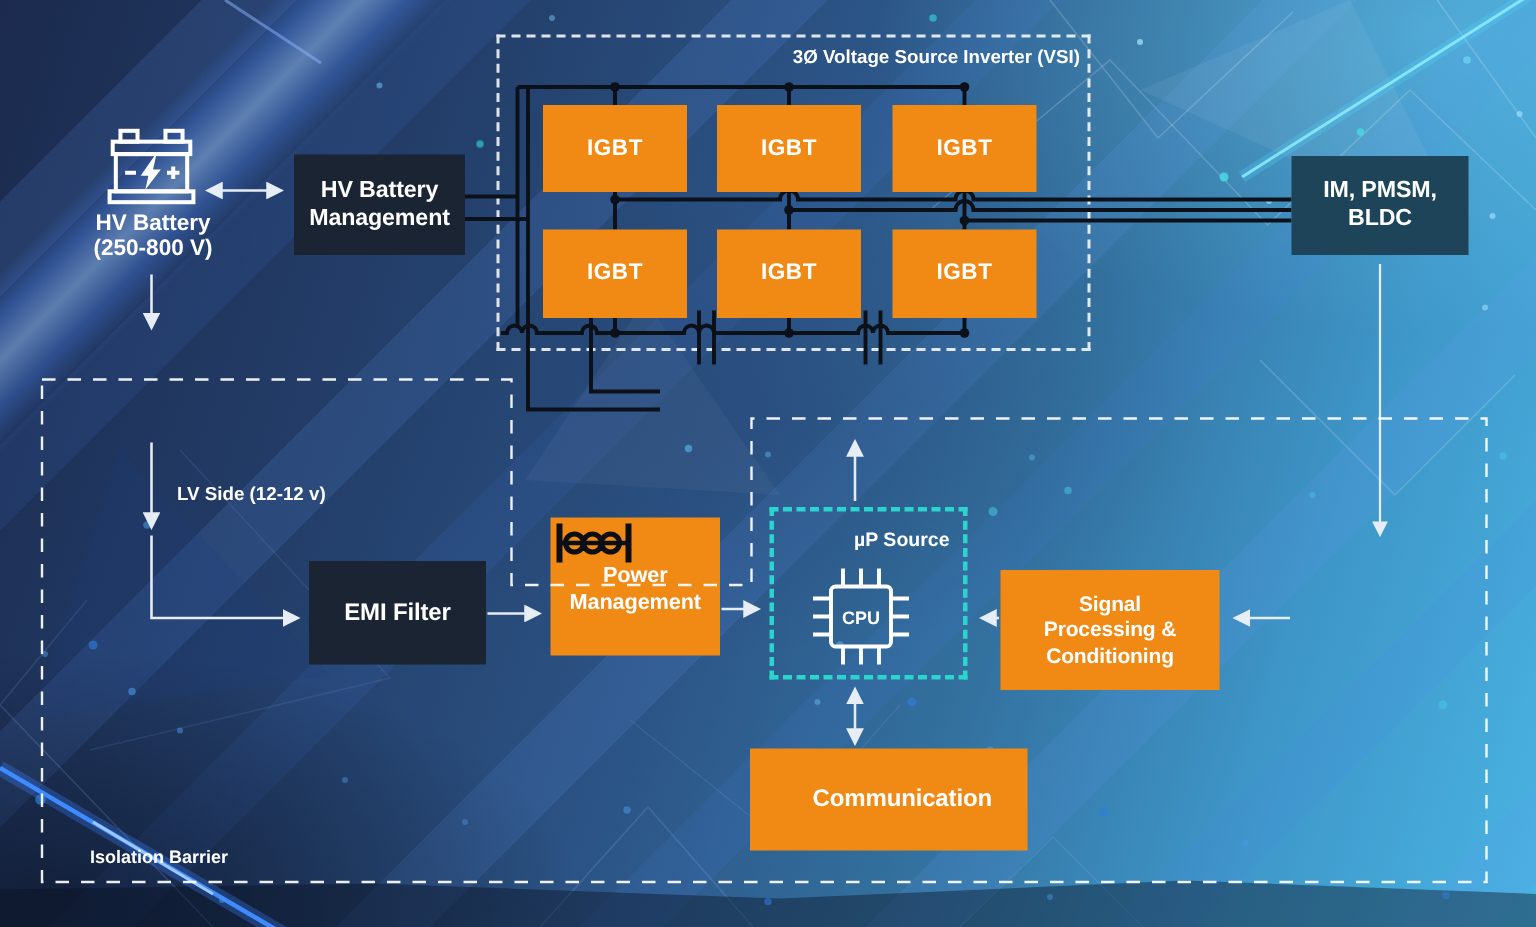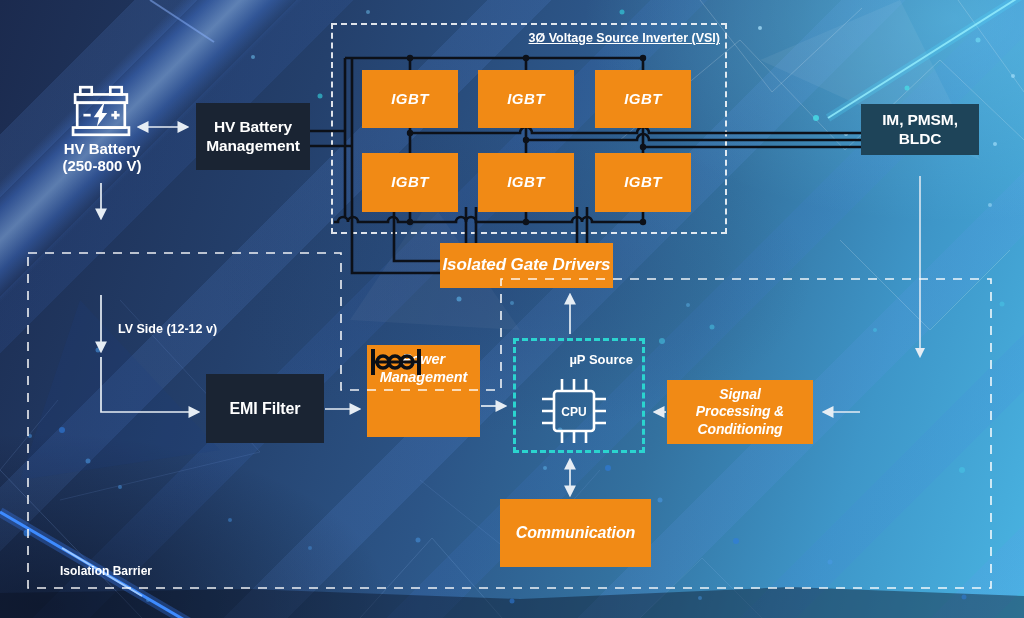--- a/index.html
+++ b/index.html
@@ -20,40 +20,40 @@
       radial-gradient(55% 45% at 4% 98%, rgba(6,10,24,.55), transparent 62%),
       radial-gradient(42% 36% at 50% 45%, rgba(34,60,105,.28), transparent 70%);
   }
   svg{position:absolute;left:0;top:0;}
   .z1{z-index:1}.z2{z-index:2}.z4{z-index:4}
 
   .box{position:absolute;display:flex;align-items:center;justify-content:center;
        text-align:center;font-weight:bold;letter-spacing:-.1px;z-index:3;}
   .lbl{white-space:pre-line;line-height:1.22;}
   .dark{background:var(--dark-box,#1a2433);}
-  .orange{background:var(--accent-orange,#f18a15);font-style:italic;}
+  .orange{background:var(--accent-orange,#f18a15);}
 
   .hvbm{left:196px;top:103px;width:114px;height:67px;font-size:15.5px;}
-  .motor{left:861px;top:104px;width:118px;height:51px;background:var(--motor-box,#1e4459);font-size:15.5px;}
+  .motor{left:861px;top:104px;width:118px;height:66px;background:var(--motor-box,#1e4459);font-size:15.5px;}
   .dcdc{left:56px;top:225px;width:119px;height:68px;background:var(--dcdc-fill,#202c40);
         border:3px solid var(--dcdc-border,#0d1218);font-size:19px;box-sizing:border-box;}
   .emi{left:206px;top:374px;width:118px;height:69px;font-size:16px;}
-  .pm{left:367px;top:345px;width:113px;height:92px;font-size:14.5px;flex-direction:column;justify-content:flex-start;padding-top:6px;box-sizing:border-box;}
+  .pm{left:367px;top:345px;width:113px;height:92px;font-size:14.5px;flex-direction:column;justify-content:center;padding-top:6px;box-sizing:border-box;}
   .igd{left:440px;top:243px;width:173px;height:45px;font-size:17px;}
-  .sig{left:667px;top:380px;width:146px;height:64px;font-size:14px;}
+  .sig{left:667px;top:380px;width:146px;height:80px;font-size:14px;}
   .hall{left:861px;top:363px;width:118px;height:99px;background:var(--hall-box,#141e2c);font-size:15px;}
-  .comm{left:500px;top:499px;width:151px;height:68px;font-size:16px;}
+  .comm{left:500px;top:499px;width:167px;height:68px;font-size:16px;padding-left:18px;}
   .igbt{width:96px;font-size:15px;letter-spacing:.4px;}
   .igbt.r1{top:70px;height:58px;} .igbt.r2{top:153px;height:59px;}
   .c1{left:362px;} .c2{left:478px;} .c3{left:595px;}
 
   .vsi-box{position:absolute;left:331px;top:23px;width:396px;height:211px;z-index:1;
            border:2px dashed rgba(255,255,255,.85);box-sizing:border-box;}
   .vsi-lbl{position:absolute;left:390px;top:31px;width:330px;text-align:right;
-           font-weight:bold;font-size:12.5px;z-index:3;text-decoration:underline;}
+           font-weight:bold;font-size:12.5px;z-index:3;}
   .up-box{position:absolute;left:513px;top:338px;width:132px;height:115px;z-index:3;
           border:3px dashed var(--cyan-dashed,#2bd4cf);box-sizing:border-box;}
   .up-lbl{position:absolute;top:11px;right:9px;font-weight:bold;font-size:13px;}
 
   .freelbl{position:absolute;font-weight:bold;z-index:3;}
   .lv{left:118px;top:322px;font-size:12.5px;}
   .iso{left:60px;top:564px;font-size:12px;}
   .batlbl{left:40px;top:140px;width:124px;text-align:center;font-size:15px;line-height:1.15;}
   .baticon{position:absolute;left:71px;top:85px;z-index:3;}
 </style>
@@ -227,23 +227,20 @@
   <div class="box orange igbt r2 c1">
       <span class="lbl">IGBT</span>
     </div>
   <div class="box orange igbt r2 c2">
       <span class="lbl">IGBT</span>
     </div>
   <div class="box orange igbt r2 c3">
       <span class="lbl">IGBT</span>
     </div>
 
-  <div class="box orange igd">
-    <span class="lbl">Isolated Gate Drivers</span>
-  </div>
   <div class="box orange pm">
     <svg width="58" height="34" viewBox="0 0 58 34">
       <g stroke="#0B0F15" fill="none">
         <path d="M6,4 V30 M52,4 V30" stroke-width="4"></path>
         <path d="M6,17 H52" stroke-width="3"></path>
         <path d="M10,17 a6,6 0 0 1 12,0 a6,6 0 0 1 12,0 a6,6 0 0 1 12,0" stroke-width="3.4"></path>
         <path d="M10,17 a6,6 0 0 0 12,0 a6,6 0 0 0 12,0 a6,6 0 0 0 12,0" stroke-width="3.4"></path>
       </g>
     </svg>
     <span class="lbl">Power

